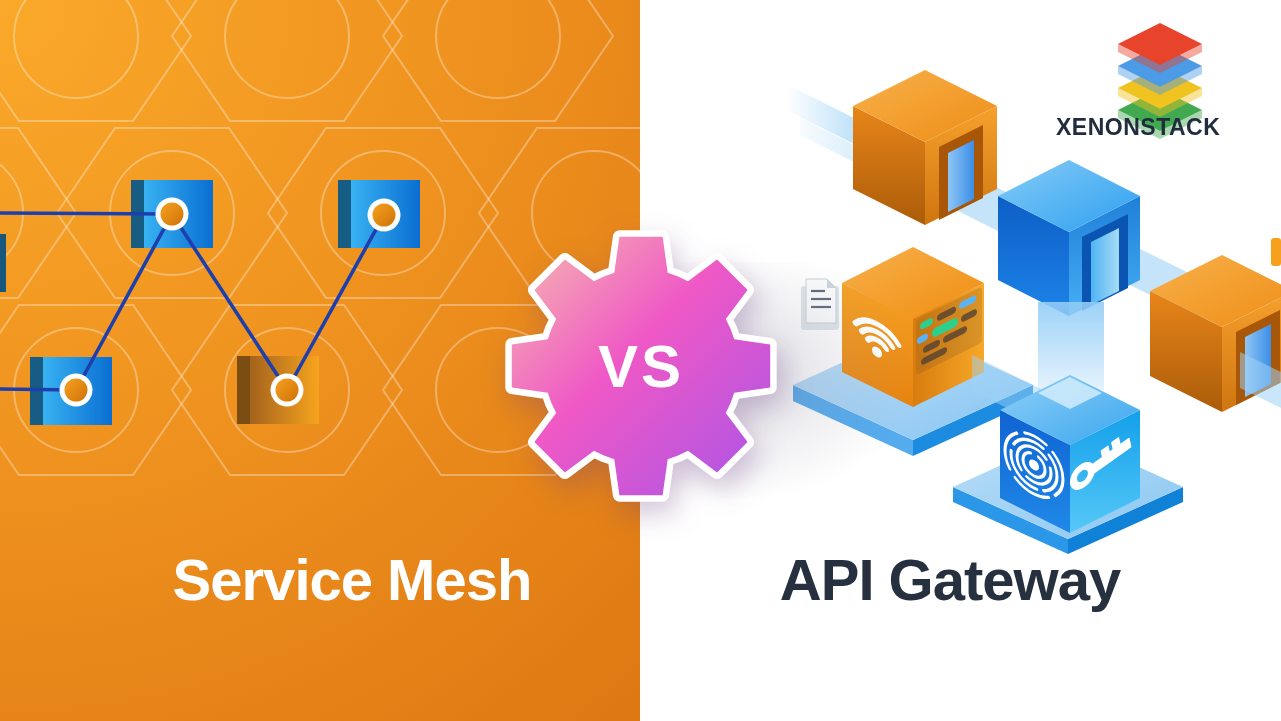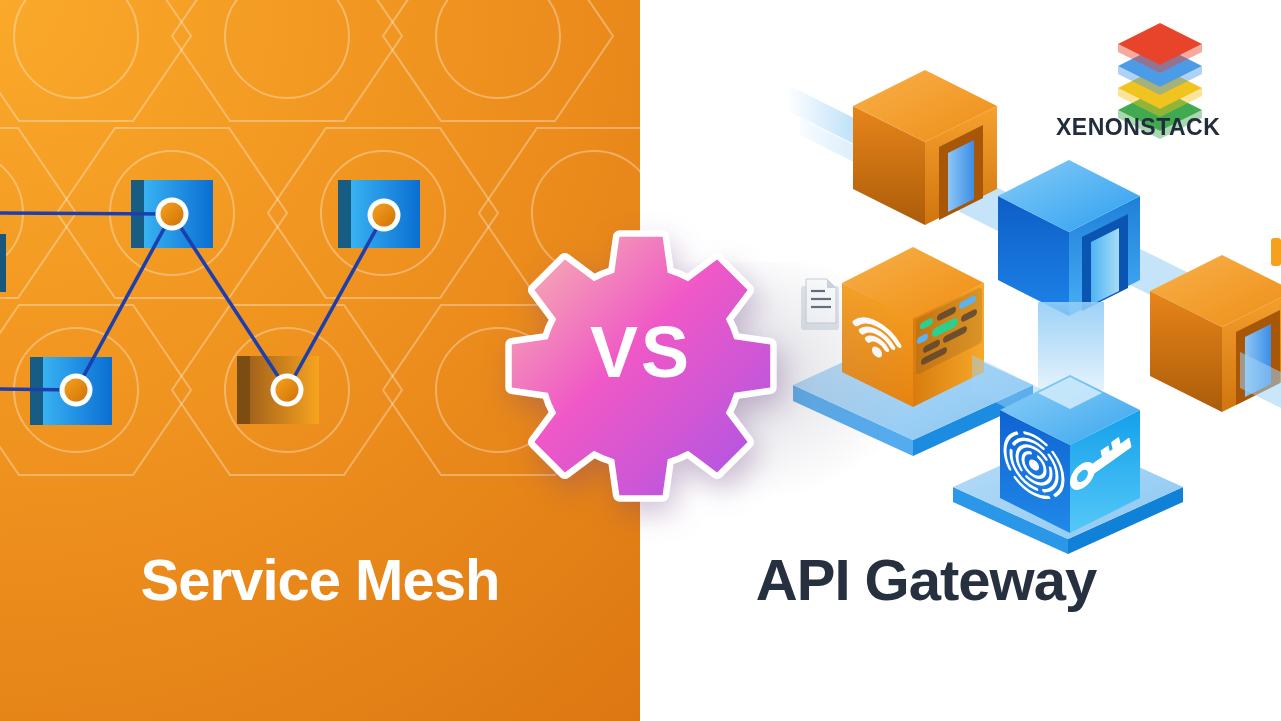--- a/index.html
+++ b/index.html
@@ -6,27 +6,27 @@
   #canvas{position:relative;width:1281px;height:721px;overflow:hidden;
           font-family:"Liberation Sans",sans-serif;background:#fff;}
   .abs{position:absolute;}
   #left-panel{left:0;top:0;width:640px;height:721px;
     background:radial-gradient(circle at 0% 0%, #faa92a 0%, #ef921f 48%, #dd7712 100%);}
   #right-panel{left:640px;top:0;width:641px;height:721px;background:#ffffff;}
   #gear-shadow{left:652px;top:262px;width:280px;height:250px;z-index:1;
     background:radial-gradient(ellipse at 32% 45%, rgba(140,140,160,.30), rgba(140,140,160,0) 65%);}
   #gear-svg{left:481px;top:206px;z-index:2;
     filter:drop-shadow(6px 12px 14px rgba(110,60,130,.30));}
-  #vs-label{left:481px;top:192px;width:320px;height:320px;z-index:3;
+  #vs-label{left:481px;top:206px;width:320px;height:320px;z-index:3;
     display:flex;align-items:center;justify-content:center;
-    color:#fff;font-size:72px;font-weight:bold;letter-spacing:3px;}
+    color:#fff;font-size:60px;font-weight:bold;letter-spacing:3px;}
   .panel-title{top:548px;z-index:3;text-align:center;font-weight:bold;
     font-size:58px;letter-spacing:-1px;line-height:1.1;}
-  #title-left{left:0;width:640px;color:#ffffff;}
-  #title-right{left:616px;width:620px;color:#26303f;}
+  #title-left{left:0;width:640px;color:#ffffff;padding-left:32px;}
+  #title-right{left:640px;width:620px;color:#26303f;}
   #brand-text{left:1056px;top:114px;width:210px;text-align:left;z-index:3;
     color:#212c3d;font-size:23px;font-weight:bold;letter-spacing:.5px;}
   svg{display:block;}
 </style>
 </head>
 <body>
 
 <div id="canvas">
 
   <div id="left-panel" class="abs">

